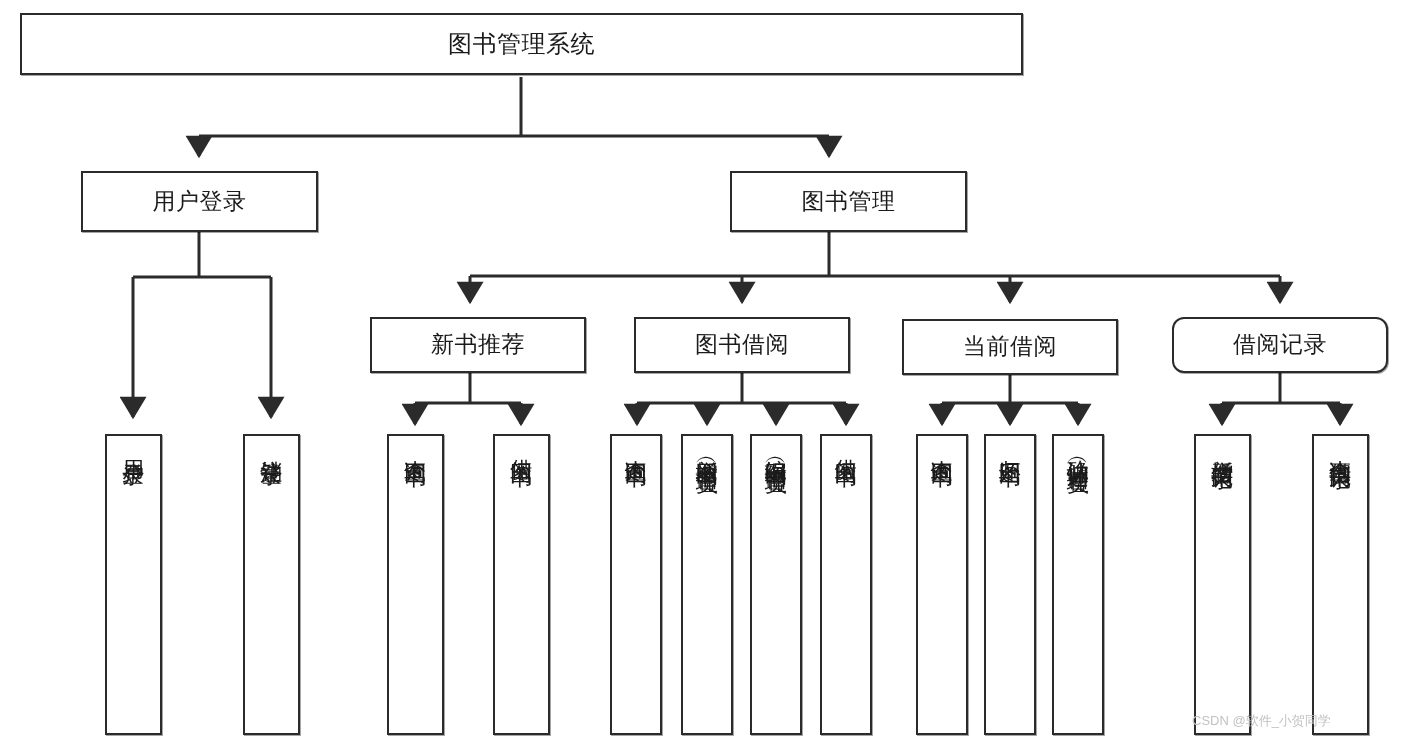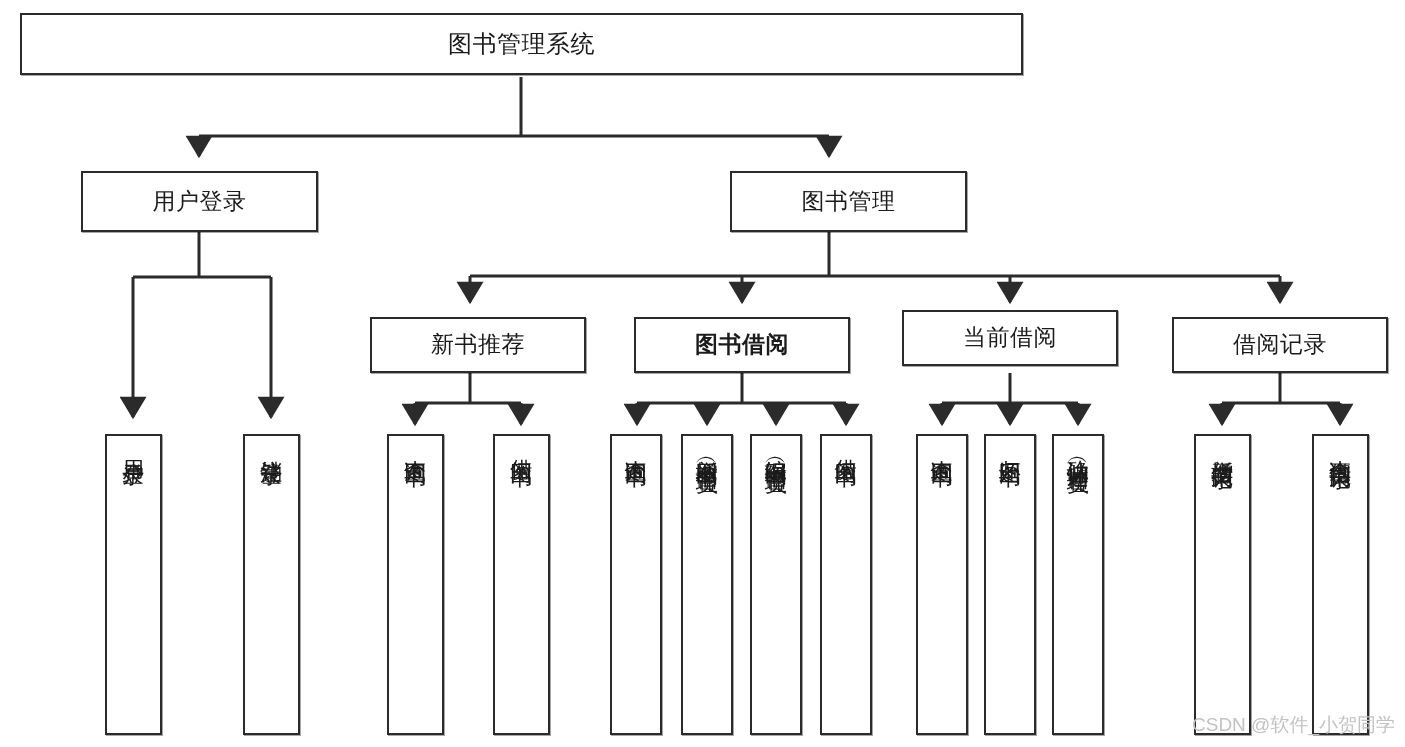--- a/index.html
+++ b/index.html
@@ -62,21 +62,21 @@
     white-space: nowrap;
     max-height: 292px;
   }
   .node.vert.tall .lbl {
     max-height: 296px;
   }
   .watermark {
     position: absolute;
     left: 1192px;
     top: 712px;
-    font-size: 19px;
+    font-size: 13px;
     color: #c2c2c2;
     white-space: nowrap;
     z-index: 3;
     font-family: "Liberation Sans", "DejaVu Sans", sans-serif;
   }
 </style>
 </head>
 <body>
 
 <div id="canvas">
@@ -138,27 +138,27 @@
   <div class="node horiz" style="left:81px; top:171px; width:237px; height:61px;">
     <span class="lbl">用户登录</span>
   </div>
   <div class="node horiz" style="left:730px; top:171px; width:237px; height:61px;">
     <span class="lbl">图书管理</span>
   </div>
 
   <div class="node horiz" style="left:362px; top:317px; width:216px; height:56px;margin-left:8px;">
     <span class="lbl">新书推荐</span>
   </div>
-  <div class="node horiz" style="left:634px; top:317px; width:216px; height:56px;font-weight:bold;">
+  <div class="node horiz" style="left:634px; top:317px; width:216px; height:56px;">
     <span class="lbl">图书借阅</span>
   </div>
-  <div class="node horiz" style="left:902px; top:310px; width:216px; height:56px;">
+  <div class="node horiz" style="left:902px; top:319px; width:216px; height:56px;">
     <span class="lbl">当前借阅</span>
   </div>
-  <div class="node horiz" style="left:1172px; top:317px; width:216px; height:56px;">
+  <div class="node horiz" style="left:1172px; top:317px; width:216px; height:56px;border-radius:12px;">
     <span class="lbl">借阅记录</span>
   </div>
 
   <div class="node vert" style="left:105px; top:434px; width:57px; height:301px;">
     <span class="lbl">用户登录</span>
   </div>
   <div class="node vert" style="left:243px; top:434px; width:57px; height:301px;">
     <span class="lbl">注销登录</span>
   </div>
 

